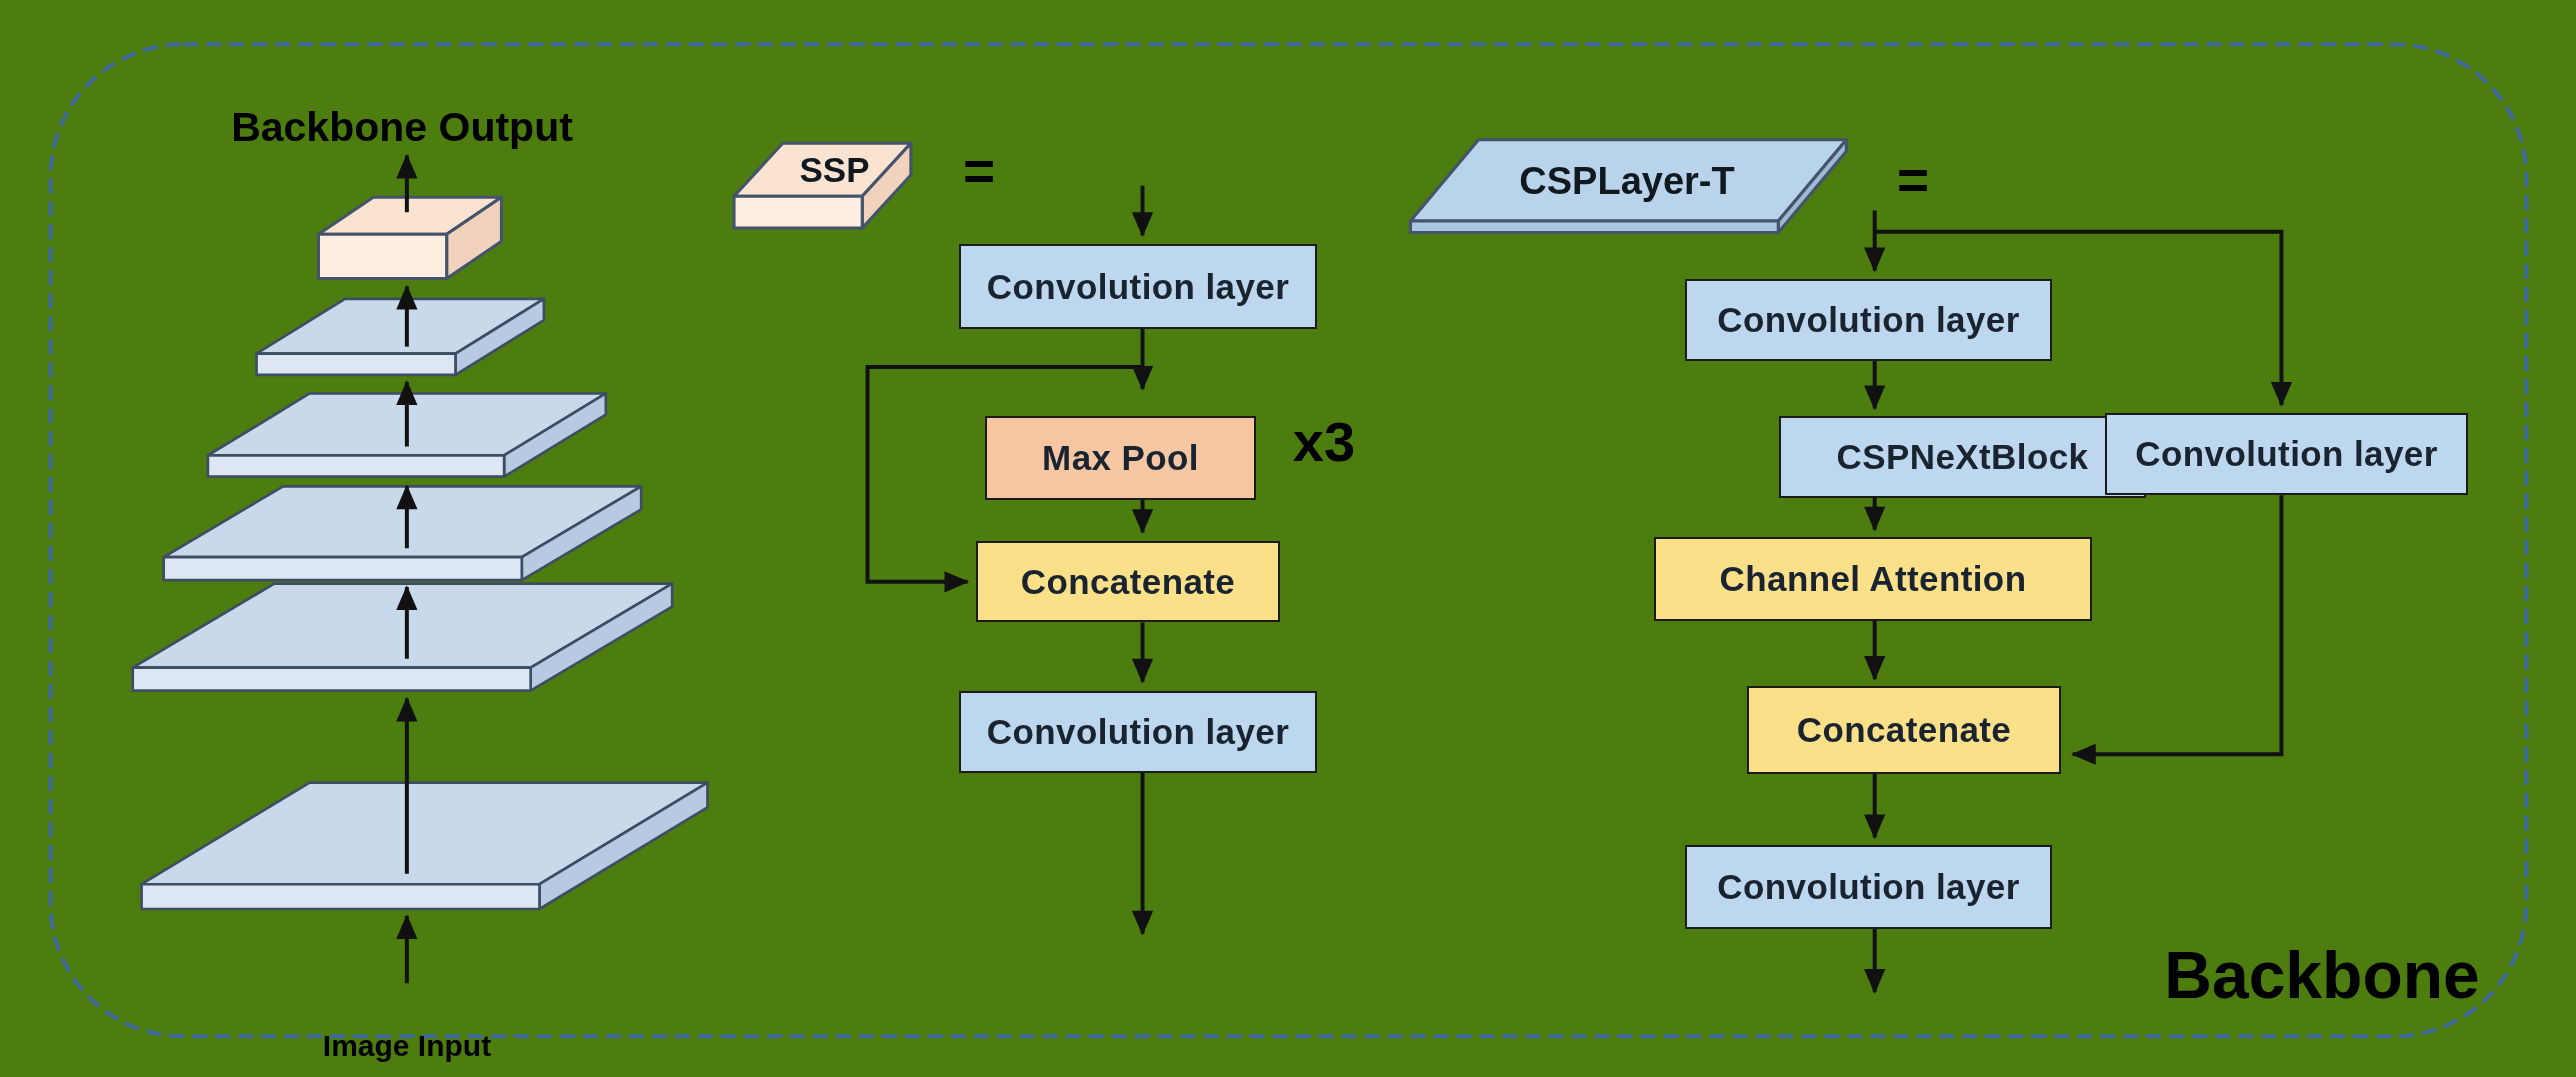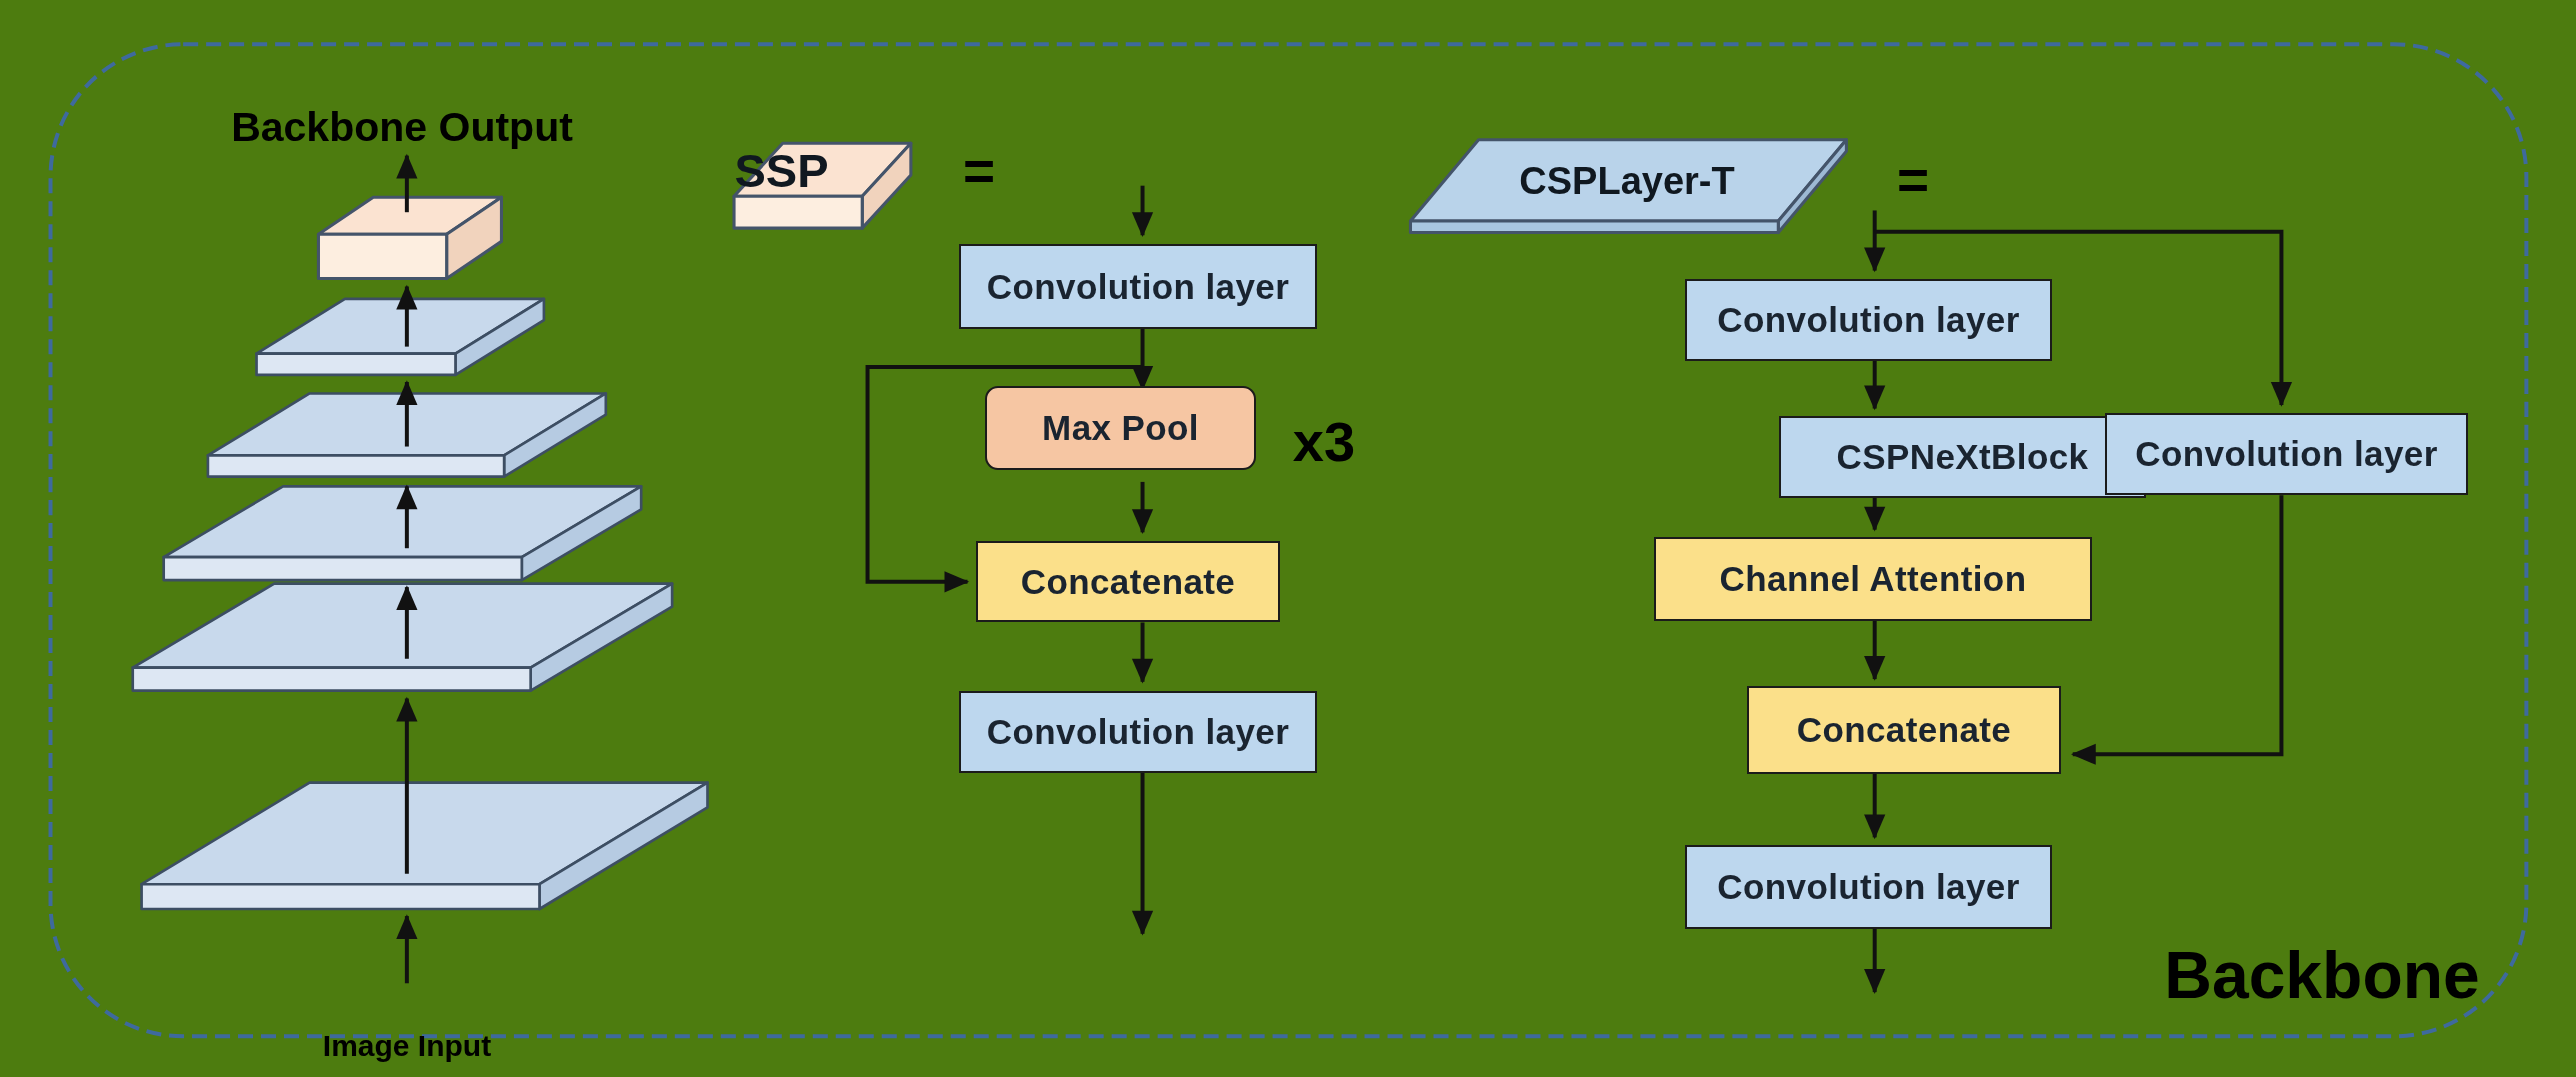--- a/index.html
+++ b/index.html
@@ -116,34 +116,34 @@
       <path d="M2580,560 L2580,853 L2344,853" marker-end="url(#ah)"></path>
       <line x1="2120" y1="875" x2="2120" y2="947" marker-end="url(#ah)"></line>
       <line x1="2120" y1="1050" x2="2120" y2="1122" marker-end="url(#ah)"></line>
     </g>
   </svg>
 
   <div class="lbl" style="left:181px;top:102px;width:442px;height:50px;font-size:41px;">Backbone Output</div>
 
   <div class="lbl" style="left:186px;top:1021px;width:442px;height:50px;font-size:30px;">Image Input</div>
 
-  <div class="lbl shape-lbl" style="left:711px;top:147px;width:141px;height:46px;font-size:47px;">SSP</div>
+  <div class="lbl shape-lbl" style="left:764px;top:147px;width:141px;height:46px;font-size:35px;">SSP</div>
 
   <div class="lbl" style="left:939px;top:140px;width:80px;height:62px;font-size:55px;">=</div>
 
   <div class="lbl shape-lbl" style="left:1459px;top:156px;width:336px;height:50px;font-size:38px;">CSPLayer-T</div>
 
   <div class="lbl" style="left:1873px;top:149px;width:80px;height:62px;font-size:55px;">=</div>
 
   <div class="lbl" style="left:1271px;top:416px;width:106px;height:50px;font-size:56px;">x3</div>
 
   <div class="lbl" style="left:2114px;top:946px;width:416px;height:57px;font-size:66px;">Backbone</div>
 
   <div class="node blue" style="left:959px;top:244px;width:358px;height:85px;">Convolution layer</div>
-  <div class="node salmon" style="left:985px;top:386px;width:271px;height:84px;border-radius:13px;">Max Pool</div>
+  <div class="node salmon" style="left:985px;top:416px;width:271px;height:84px;">Max Pool</div>
   <div class="node yellow" style="left:976px;top:541px;width:304px;height:81px;">Concatenate</div>
   <div class="node blue" style="left:959px;top:691px;width:358px;height:82px;">Convolution layer</div>
 
   <div class="node blue" style="left:1685px;top:279px;width:367px;height:82px;">Convolution layer</div>
   <div class="node blue" style="left:1779px;top:416px;width:367px;height:82px;">CSPNeXtBlock</div>
   <div class="node blue" style="left:2105px;top:413px;width:363px;height:82px;">Convolution layer</div>
   <div class="node yellow" style="left:1654px;top:537px;width:438px;height:84px;">Channel Attention</div>
   <div class="node yellow" style="left:1747px;top:686px;width:314px;height:88px;">Concatenate</div>
   <div class="node blue" style="left:1685px;top:845px;width:367px;height:84px;">Convolution layer</div>
 

